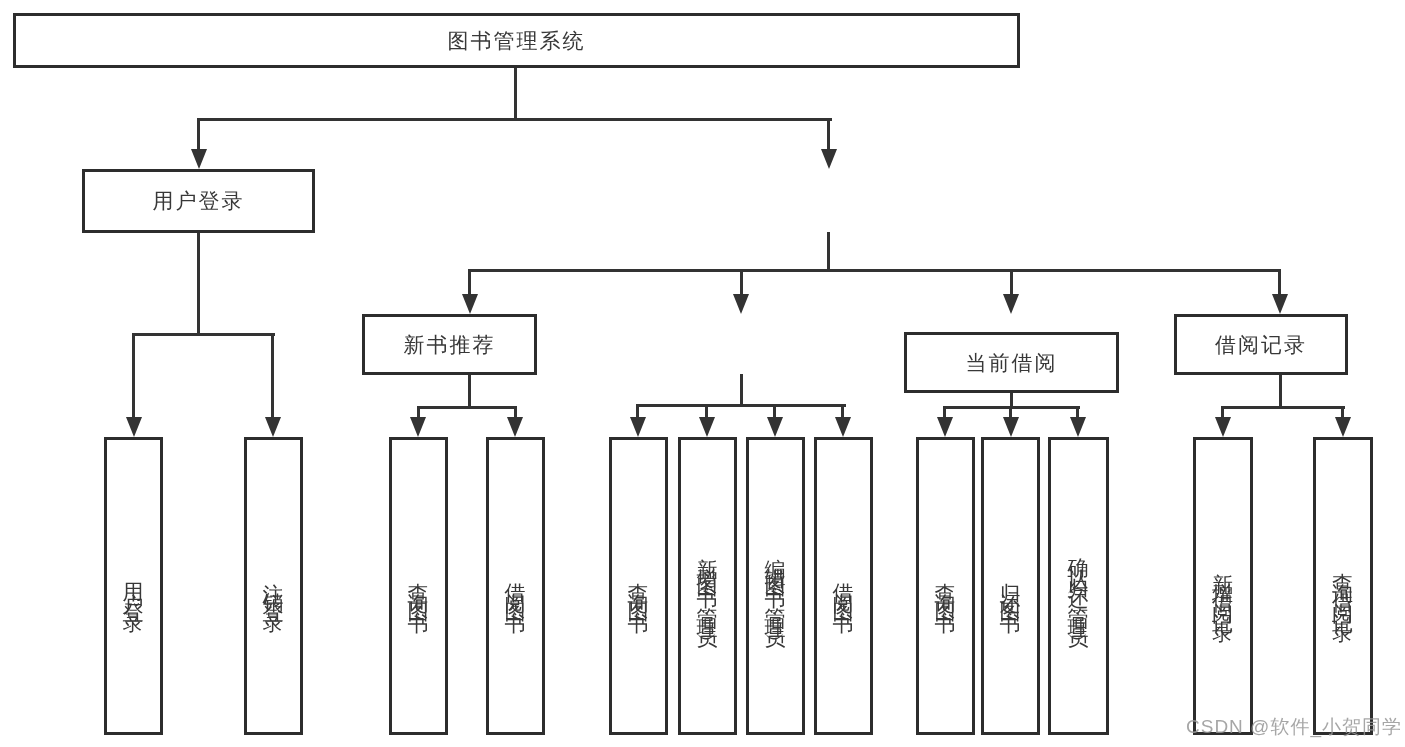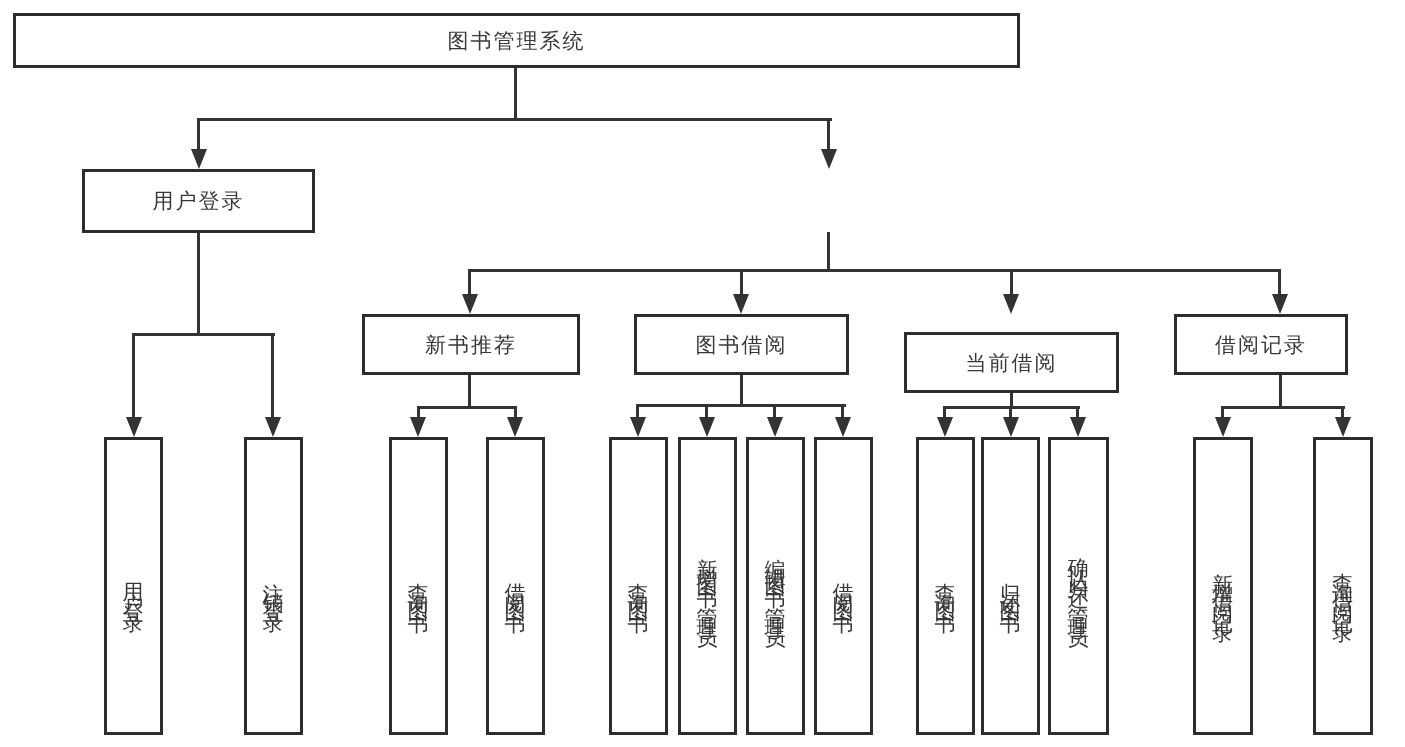--- a/index.html
+++ b/index.html
@@ -57,25 +57,22 @@
   <i class="ln" style="left:468px;top:269px;width:813px;height:3px"></i>
   <i class="ln" style="left:468px;top:269px;width:3px;height:26px"></i>
   <i class="arrow" style="left:462px;top:294px"></i>
   <i class="ln" style="left:740px;top:269px;width:3px;height:26px"></i>
   <i class="arrow" style="left:733px;top:294px"></i>
   <i class="ln" style="left:1010px;top:269px;width:3px;height:26px"></i>
   <i class="arrow" style="left:1003px;top:294px"></i>
   <i class="ln" style="left:1278px;top:269px;width:3px;height:26px"></i>
   <i class="arrow" style="left:1272px;top:294px"></i>
 
-  <div class="node" style="left:362px;top:314px;width:218px;height:61px">
+  <div class="node" style="left:362px;top:314px;width:175px;height:61px">
     <span>新书推荐</span>
-  </div>
-  <div class="node" style="left:634px;top:314px;width:215px;height:61px">
-    <span>图书借阅</span>
   </div>
   <div class="node" style="left:904px;top:332px;width:215px;height:61px">
     <span>当前借阅</span>
   </div>
   <div class="node" style="left:1174px;top:314px;width:174px;height:61px">
     <span>借阅记录</span>
   </div>
 
   <i class="ln" style="left:468px;top:374px;width:3px;height:34px"></i>
   <i class="ln" style="left:417px;top:406px;width:100px;height:3px"></i>
@@ -148,14 +145,15 @@
     <span>确认归还（管理员）</span>
   </div>
 
   <div class="node v" style="left:1193px;top:437px;width:60px;height:298px">
     <span>新增借阅记录</span>
   </div>
   <div class="node v" style="left:1313px;top:437px;width:60px;height:298px">
     <span>查询借阅记录</span>
   </div>
 
+  <div class="watermark">CSDN @软件_小贺同学</div>
 
 </div>
 
 </body></html>

